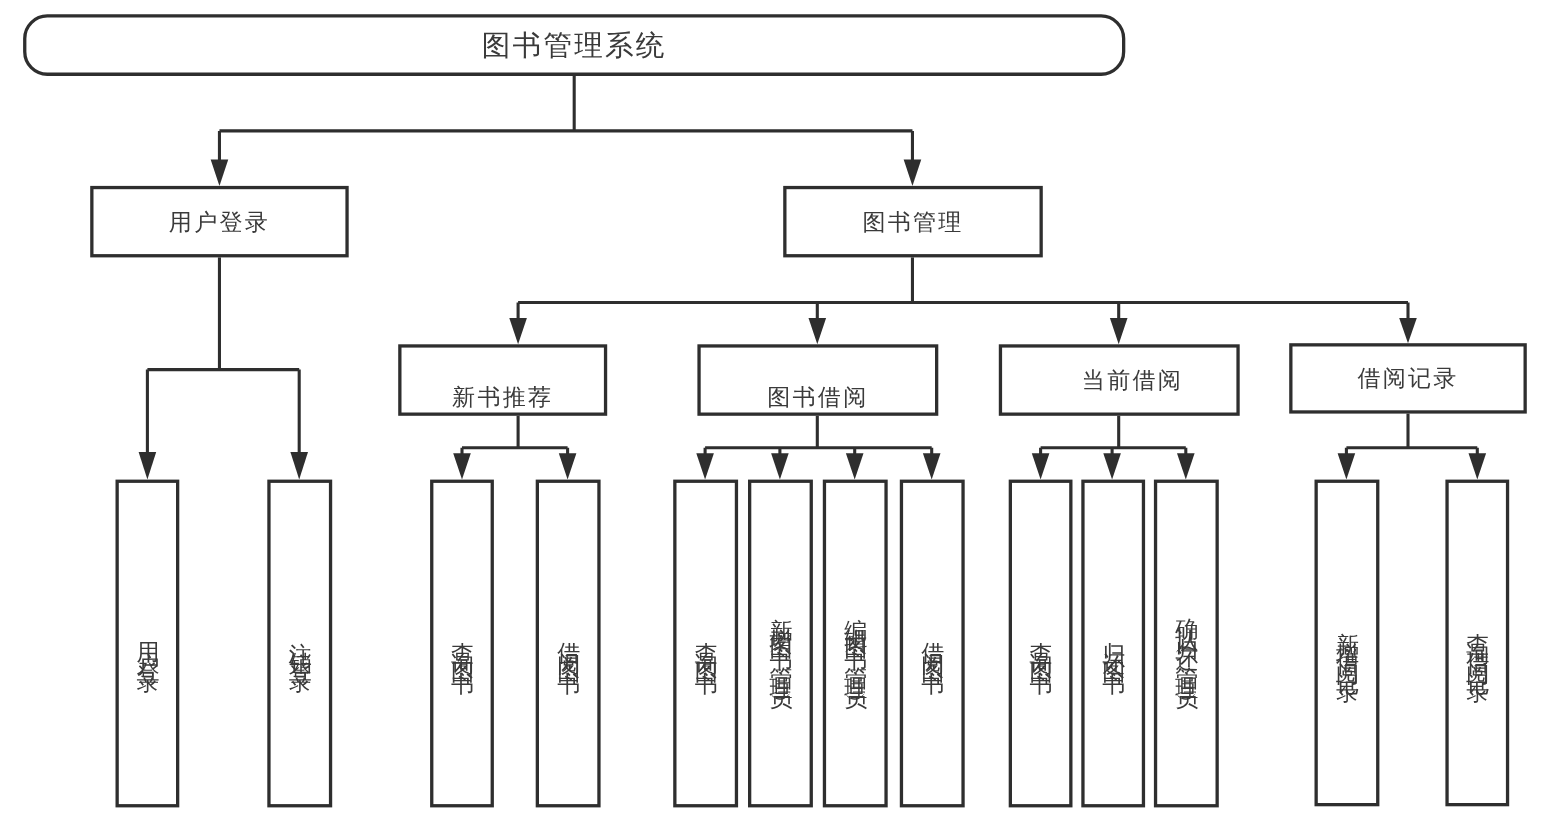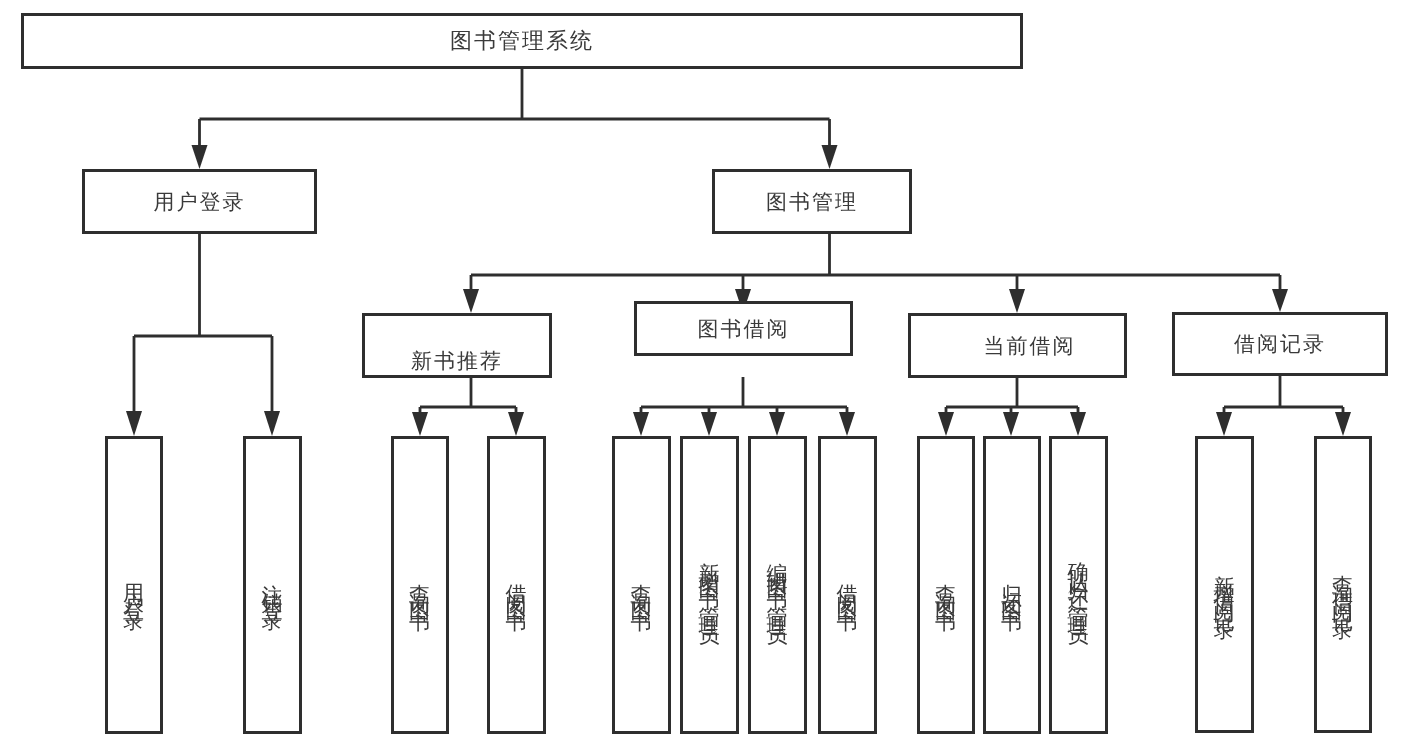--- a/index.html
+++ b/index.html
@@ -29,21 +29,22 @@
     background: #ffffff;
     display: flex;
     align-items: center;
     justify-content: center;
     color: #3a3a3a;
     font-size: 21px;
     letter-spacing: 2px;
     white-space: nowrap;
   }
   .node.root-node {
-    font-size: 22px;
+    font-size: 26px;
+    border-radius: 22px;
   }
   .vnode {
     position: absolute;
     box-sizing: border-box;
     border: 3px solid #2e2e2e;
     background: #ffffff;
     display: flex;
     align-items: center;
     justify-content: center;
   }
@@ -129,28 +130,28 @@
     </g>
   </svg>
 
   <div class="node root-node" style="left:21px; top:13px; width:1002px; height:56px;">
     <span>图书管理系统</span>
   </div>
 
   <div class="node" style="left:82px; top:169px; width:235px; height:65px;">
     <span>用户登录</span>
   </div>
-  <div class="node" style="left:712px; top:169px; width:200px; height:65px;">
+  <div class="node" style="left:712px; top:169px; width:236px; height:65px;">
     <span>图书管理</span>
   </div>
 
   <div class="node" style="left:362px; top:313px; width:190px; height:65px;align-items:flex-end;">
     <span>新书推荐</span>
   </div>
-  <div class="node" style="left:634px; top:301px; width:219px; height:55px;">
+  <div class="node" style="left:634px; top:313px; width:219px; height:65px;align-items:flex-end;">
     <span>图书借阅</span>
   </div>
   <div class="node" style="left:908px; top:313px; width:219px; height:65px;padding-left:24px;">
     <span>当前借阅</span>
   </div>
   <div class="node" style="left:1172px; top:312px; width:216px; height:64px;">
     <span>借阅记录</span>
   </div>
 
   <div class="vnode" style="left:105px; top:436px; width:58px; height:298px;">

